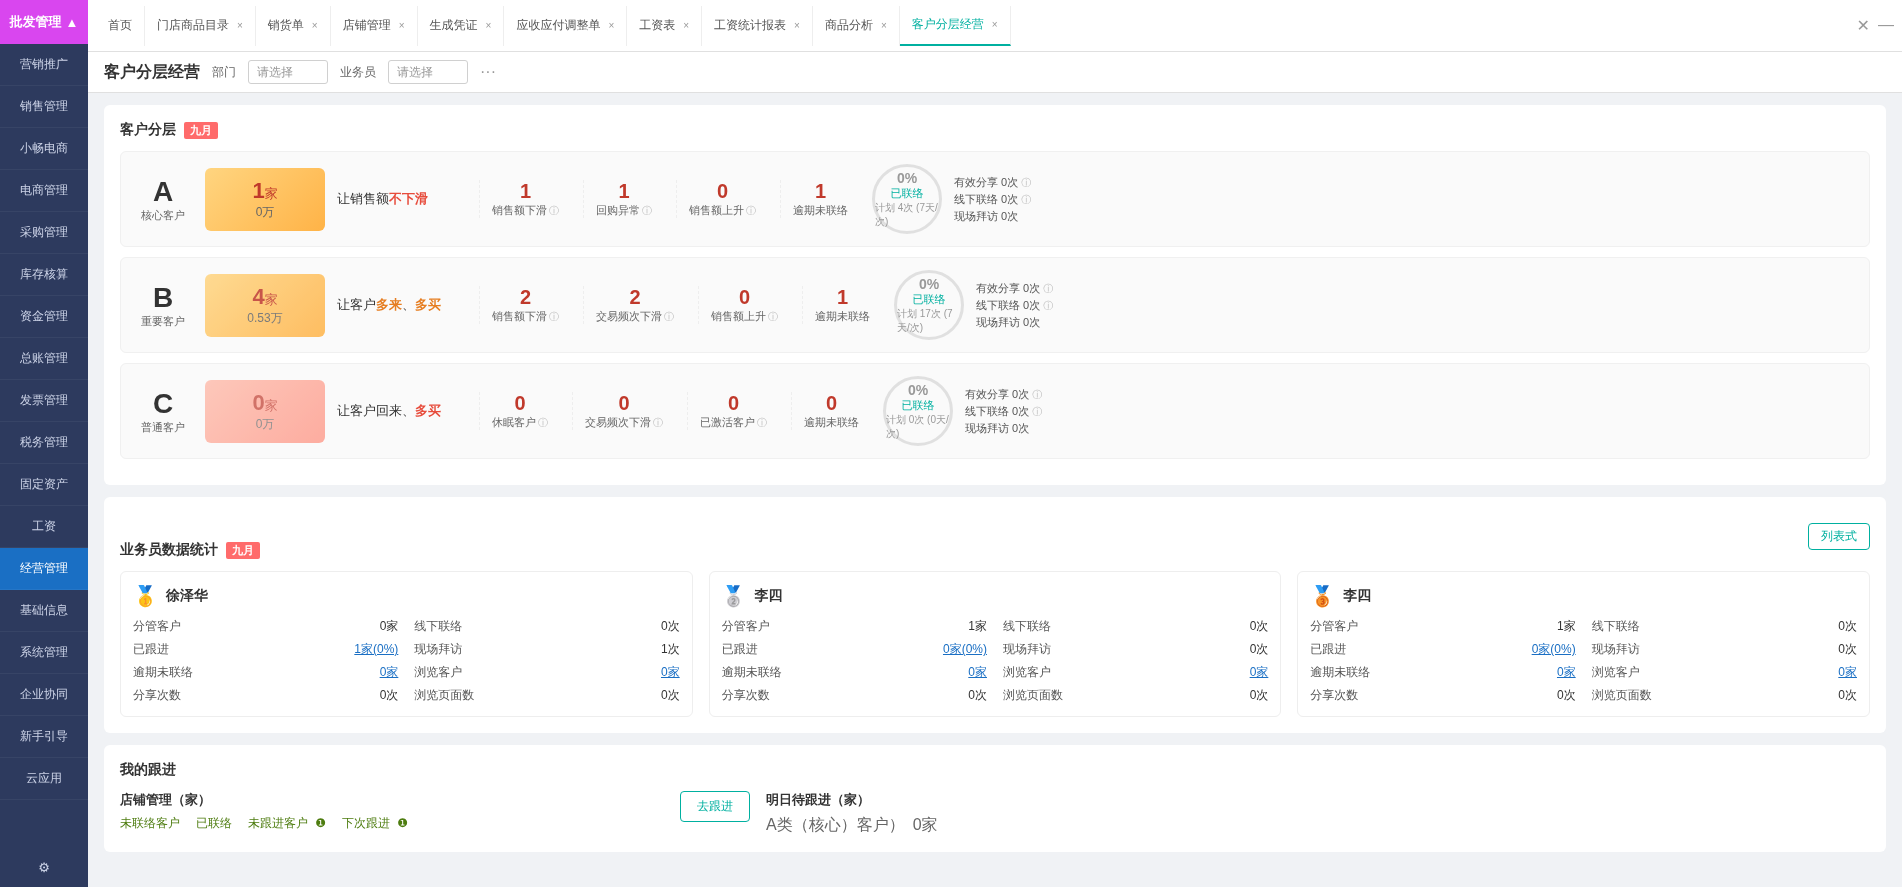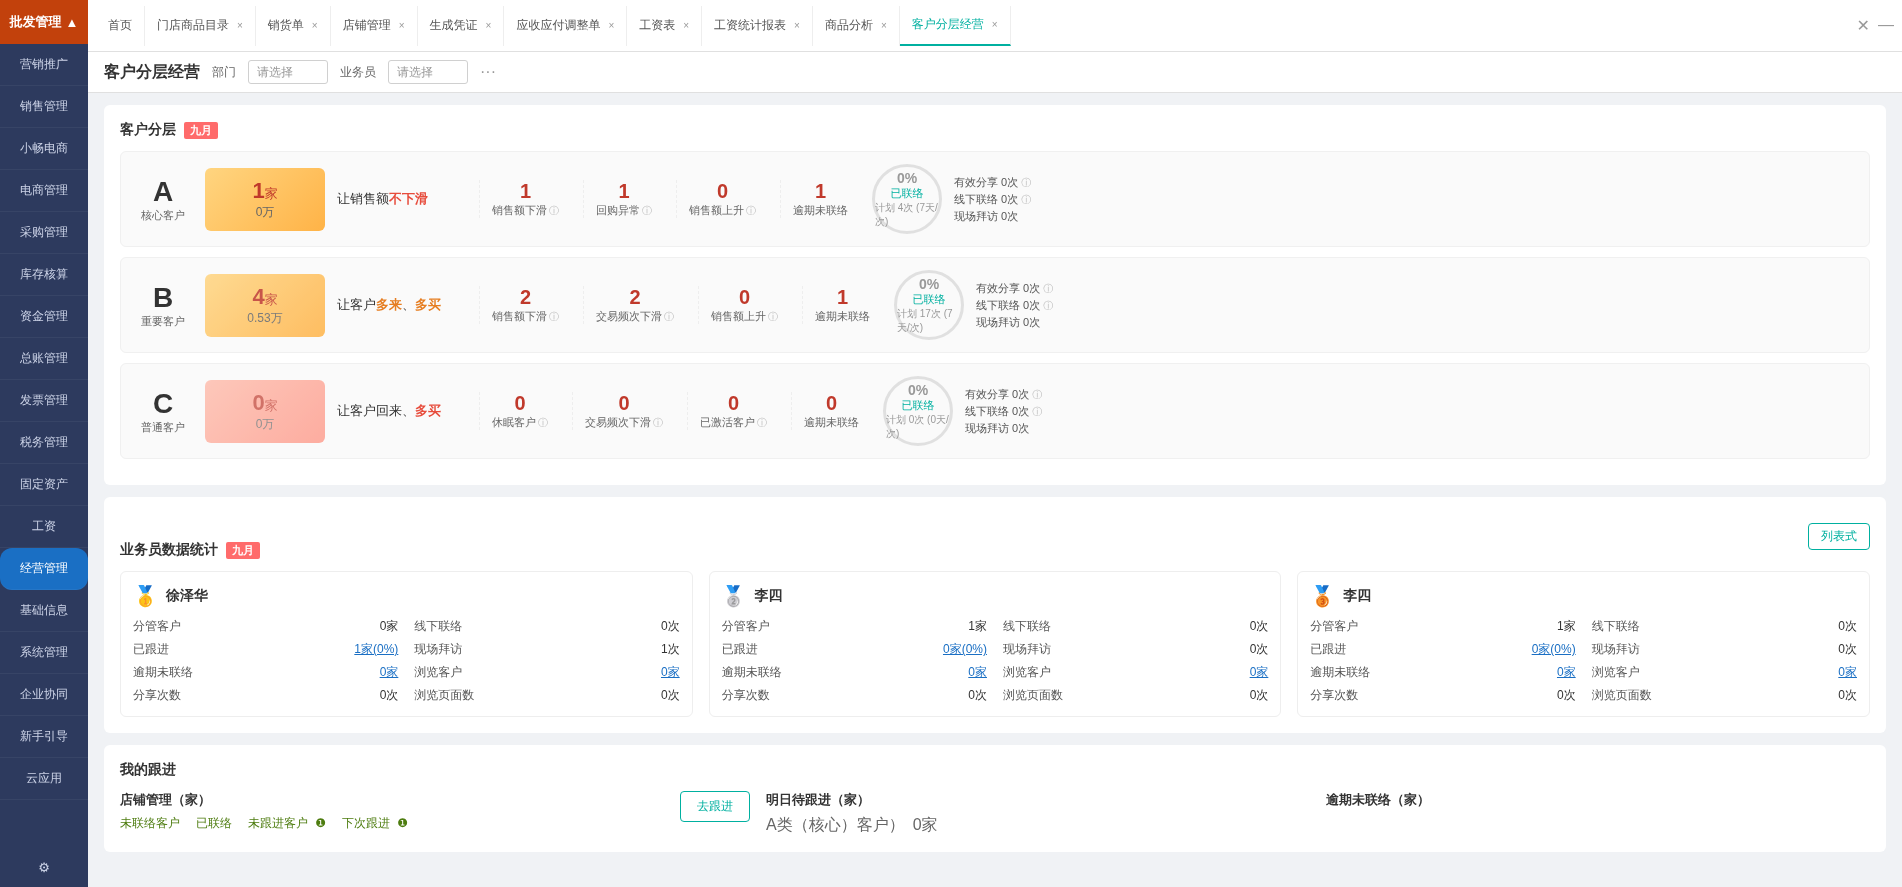--- a/index.html
+++ b/index.html
@@ -10,42 +10,42 @@
       width: 88px;
       background: #2d3a5e;
       color: #cdd4e8;
       display: flex;
       flex-direction: column;
       flex-shrink: 0;
       height: 100%;
       overflow-y: auto;
     }
     .sidebar-header {
-      background: #c2410c;
+      background: #d946ef;
       padding: 12px 8px;
       text-align: center;
       font-size: 13px;
       color: #fff;
       font-weight: bold;
       cursor: pointer;
       display: flex;
       align-items: center;
       justify-content: center;
       gap: 4px;
       min-height: 44px;
     }
     .sidebar-item {
       padding: 12px 4px;
       text-align: center;
       font-size: 12px;
       cursor: pointer;
       color: #cdd4e8;
       border-bottom: 1px solid rgba(255,255,255,0.05);
     }
-    .sidebar-item.active { background: #1a6fc4; color: #fff; border-radius: 12px; }
+    .sidebar-item.active { background: #1a6fc4; color: #fff; }
     .sidebar-gear {
       margin-top: auto;
       padding: 12px 4px;
       text-align: center;
       cursor: pointer;
       color: #cdd4e8;
     }
 
     
     .main {
@@ -665,20 +665,17 @@
         </div>
         <div class="followup-box">
           <h4>明日待跟进（家）</h4>
           <div style="font-size:16px;color:#666;margin-top:6px;">
             <div style="display:flex;gap:8px;">
               <span>A类（核心）客户）</span>
               <span>0家</span>
             </div>
           </div>
         </div>
-        <div class="followup-box">
-          <h4>逾期未联络（家）</h4>
-        </div>
       </div>
     </div>
 
   </div>
 </div>
 
 </body></html>

